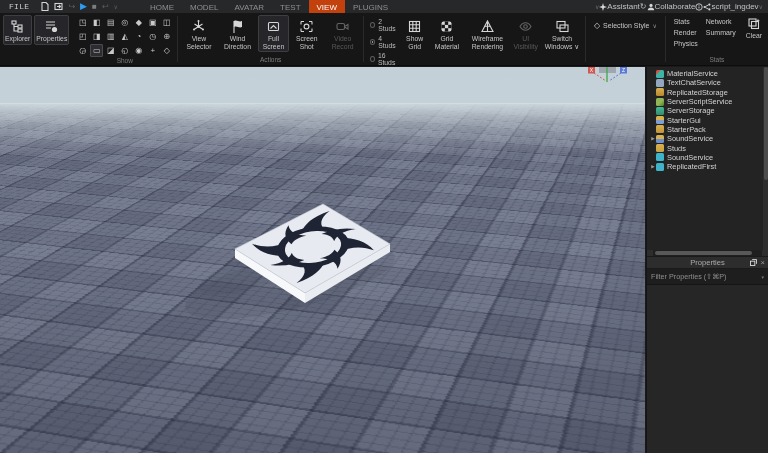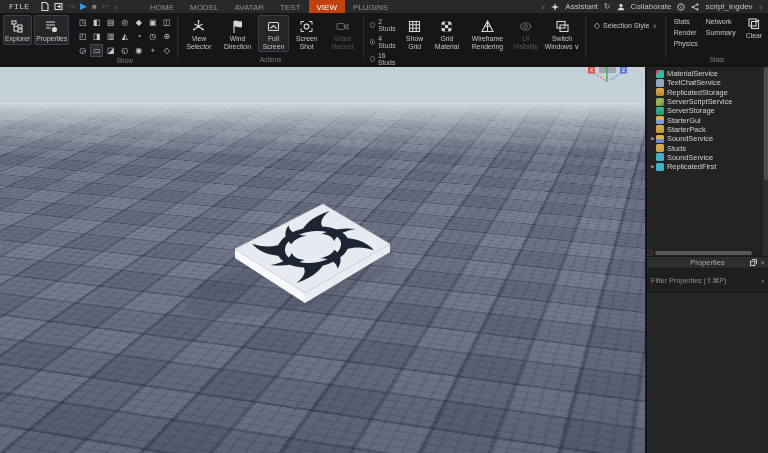--- a/index.html
+++ b/index.html
@@ -11,21 +11,21 @@
               font-size:8px; color:#a9a9a9; padding:0 5px; gap:4px; }
   .file-menu { color:#cfcfcf; letter-spacing:.3px; padding:0 4px;font-family:Liberation Mono, monospace; }
   .qa { display:flex; align-items:center; gap:5px; margin-left:4px; }
   .qa span, .qa svg { display:inline-block; }
   .qa .dim { color:#5f5f5f; }
   .qa .play { color:#2f9df4; font-size:9px; line-height:9px; }
   .qa .stop { color:#7d7d7d; font-size:8px; }
   .tabs { display:flex; margin-left:20px; height:13px; }
   .tab { padding:1px 8px 0; color:#8f8f8f; display:flex; align-items:center; height:13px; }
   .tab.active { background:#c2410c; color:#ffffff; }
-  .tb-right { margin-left:auto; display:flex; align-items:center; gap:6px; color:#b3b3b3;text-align:right; }
+  .tb-right { margin-left:auto; display:flex; align-items:center; gap:0; color:#b3b3b3;text-align:right; }
   .tb-right .dim { color:#6a6a6a; }
   .tb-right .lbl { color:#c2c2c2; }
 
   
   .ribbon { height:53px; background:#161616; display:flex; align-items:stretch;
             border-bottom:1px solid #0c0c0c; position:relative; }
   .rgroup { display:flex; flex-direction:column; padding:0 2px; }
   .rgroup-body { flex:1; display:flex; align-items:flex-start; }
   .rgroup-label { height:9px; text-align:center; font-size:6.5px; color:#7d7d7d; line-height:8px; }
   .rsep { width:1px; background:#2a2a2a; margin:3px 0; }
@@ -89,21 +89,21 @@
   .vscroll .thumb { position:absolute; top:0; left:0.5px; width:4px; height:62%; background:#4c4c4c; border-radius:2px; }
   .hscroll { height:6px; background:#1f1f1f; position:relative; }
   .hscroll .arrow { position:absolute; top:0; width:6px; height:6px; background:#2d2d2d; }
   .hscroll .arrow.r { right:0; } .hscroll .arrow.l { left:0; }
   .hscroll .thumb { position:absolute; top:1px; left:8px; right:16px; height:4px; background:#585858; border-radius:2px; }
   .props-header { height:13px; background:#2d2d2d; display:flex; align-items:center;
                   border-top:1px solid #1a1a1a; border-bottom:1px solid #1a1a1a;
                   font-size:7.6px; color:#ababab; position:relative; }
   .props-header .ttl { flex:1; text-align:center; }
   .props-header .hicons { position:absolute; right:3px; display:flex; gap:4px; align-items:center; color:#9a9a9a; }
-  .filter-row { height:24px; background:#1e1e1e; border-bottom:1px solid #151515;
+  .filter-row { height:16px; background:#1e1e1e; border-bottom:1px solid #151515;
                 display:flex; align-items:center; padding:0 4px; font-size:7.2px; color:#8f8f8f; }
   .filter-row .car { margin-left:auto; font-size:5px; color:#777; }
   .props-body { flex:1; background:#262626; }
 
   svg .st { stroke:#d6d6d6; fill:none; stroke-width:1.1; }
   svg .stf { fill:#d6d6d6; stroke:none; }
 </style>
 </head>
 <body>
 

